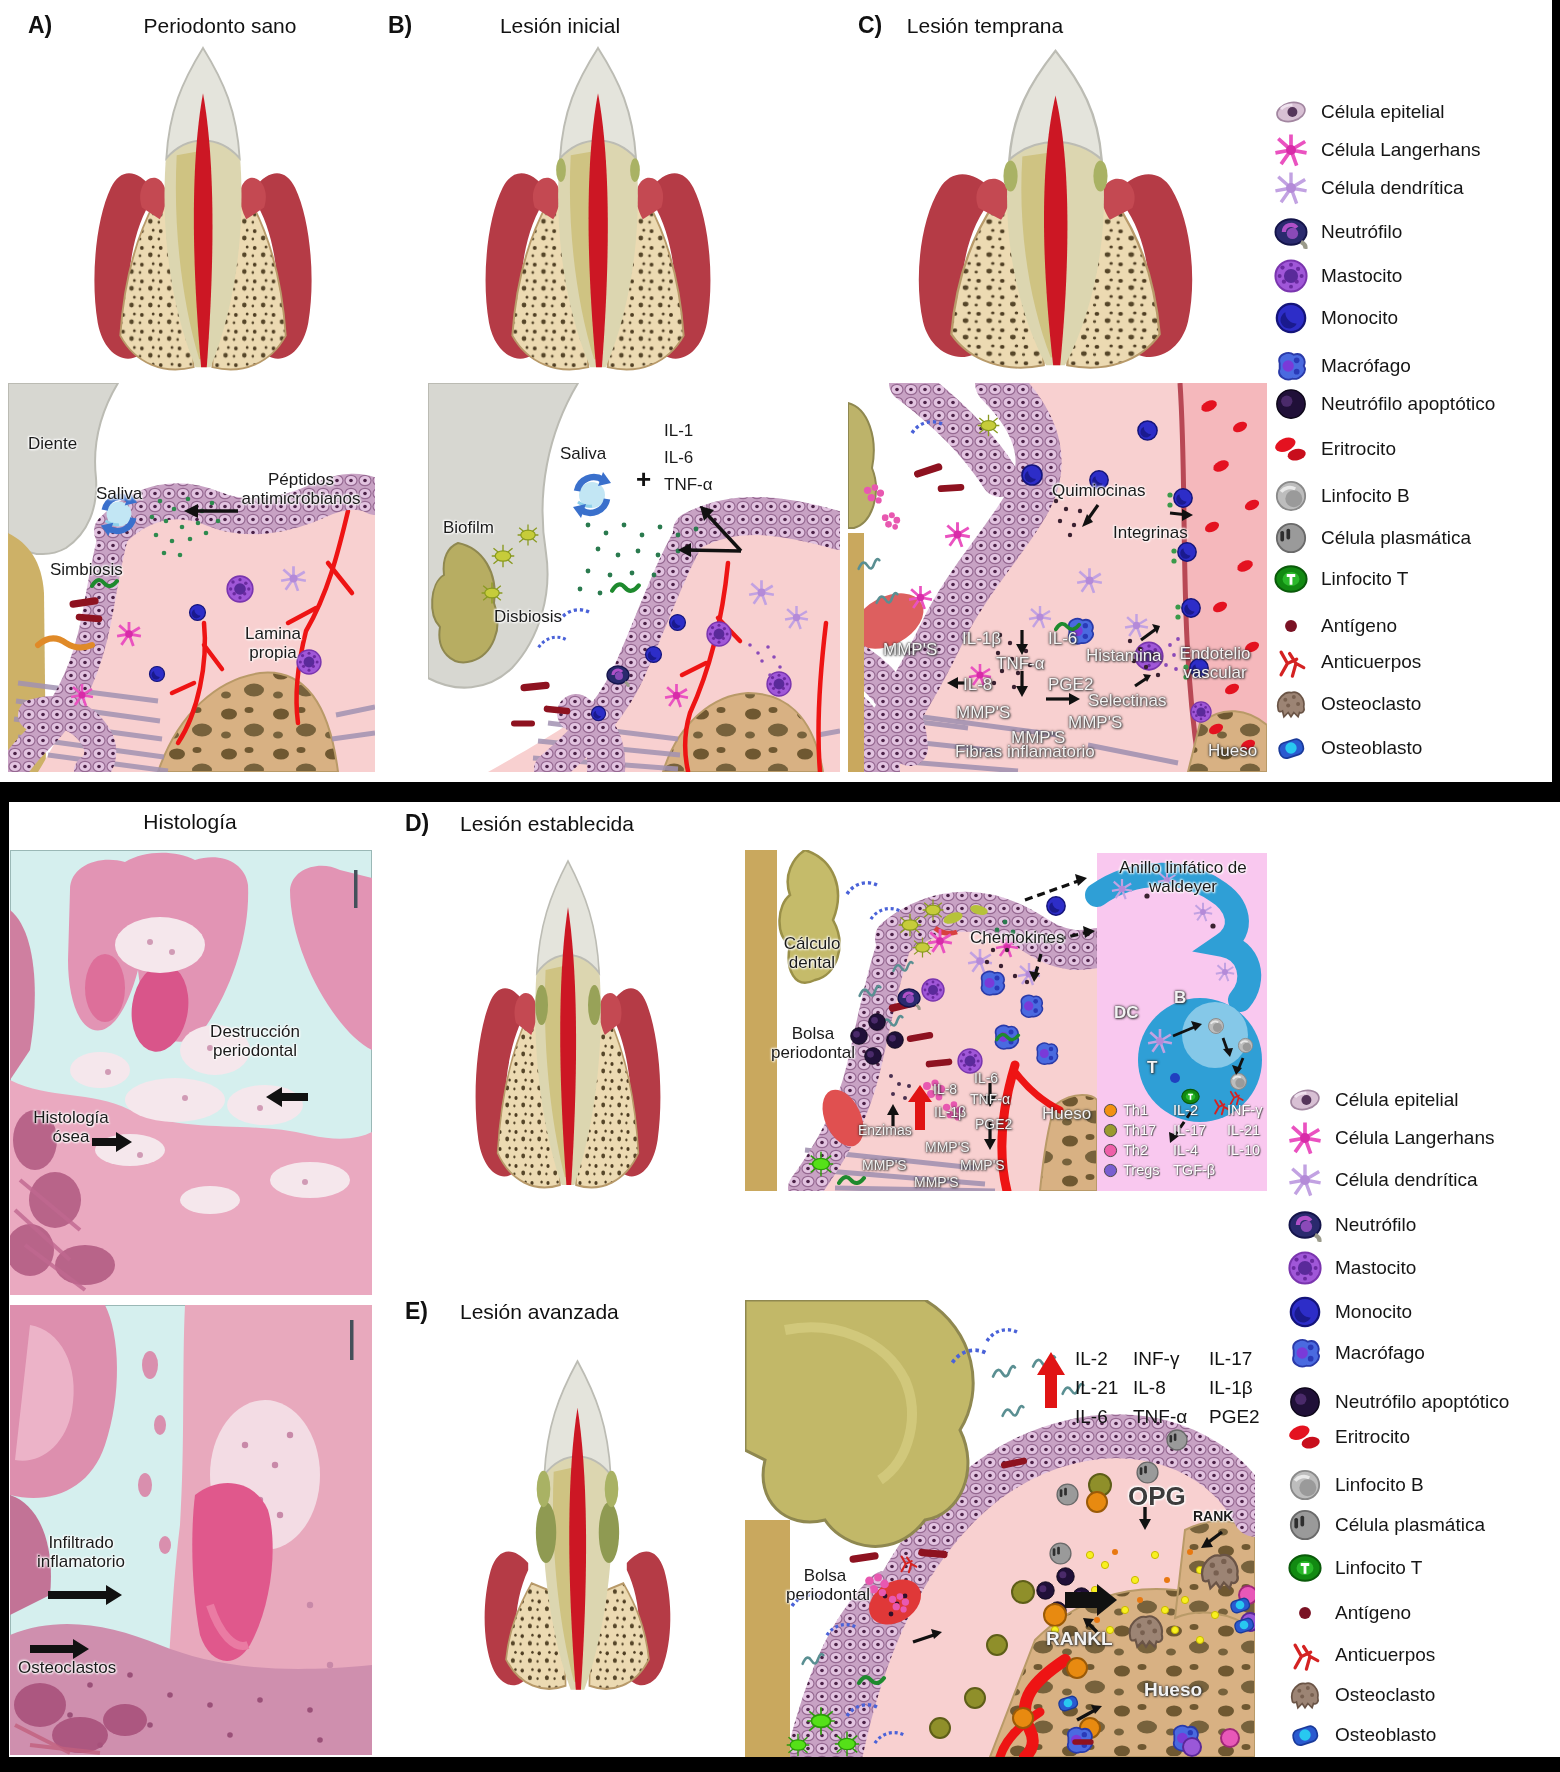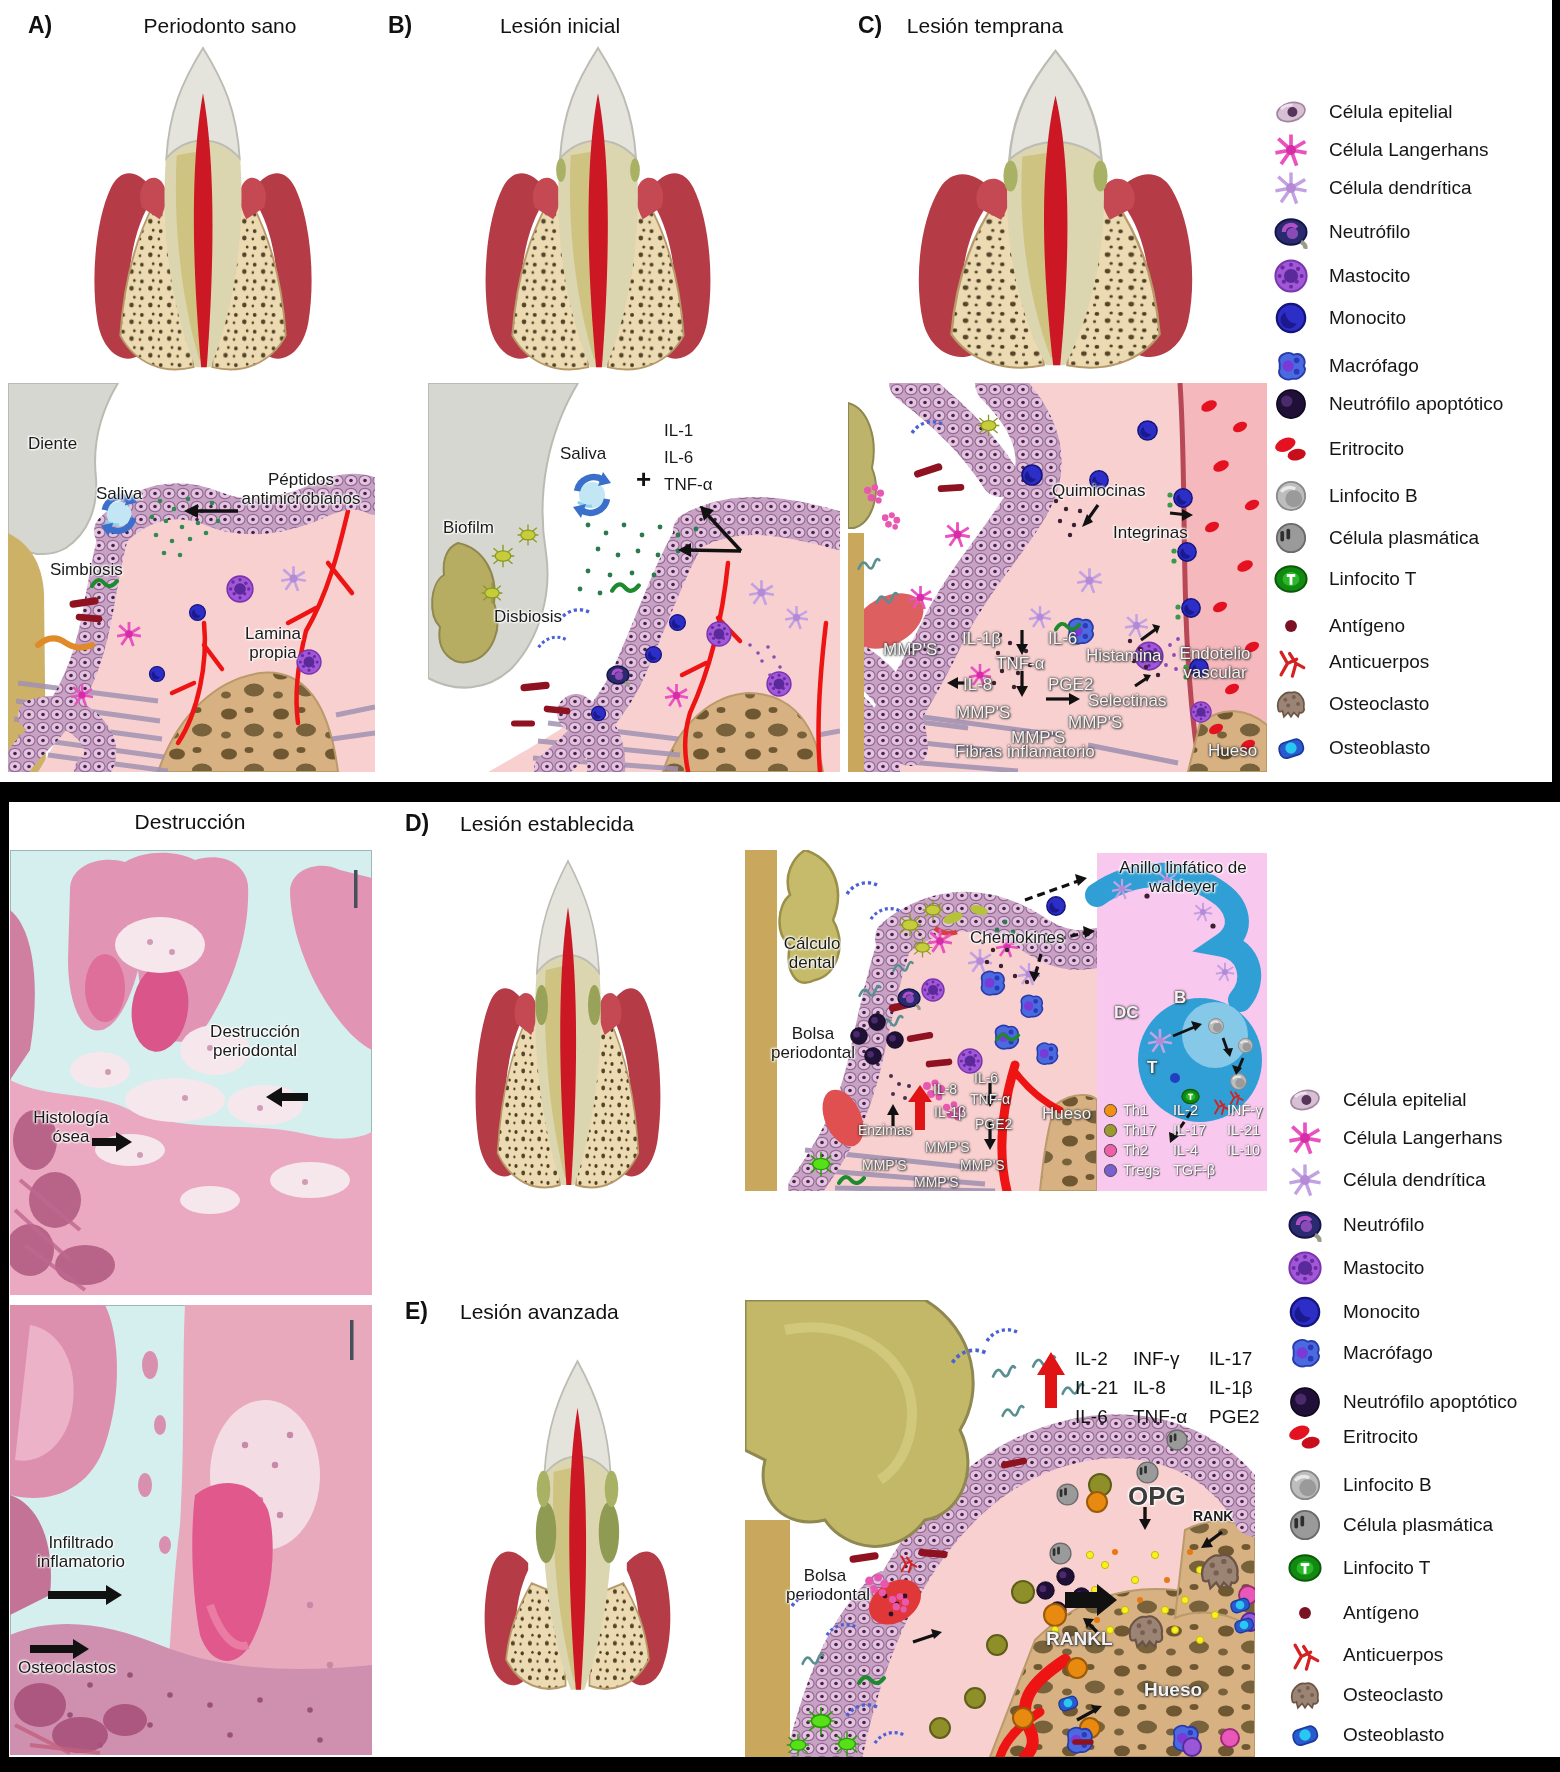--- a/index.html
+++ b/index.html
@@ -11,21 +11,21 @@
   .ptitle{position:absolute;font-size:21px;color:#111;text-align:center;}
   .ptitle.tleft{text-align:left;white-space:nowrap;}
   .lbl{position:absolute;font-size:17px;line-height:1.12;color:#1a1a1a;white-space:nowrap;
        text-shadow:0 0 2px #fff,0 0 3px #fff,1px 1px 2px #fff,-1px -1px 2px #fff;}
   .lbl.wrap{white-space:normal;text-align:center;}
   .lbl.w{color:#f3f3f3;text-shadow:0 0 2px rgba(45,45,45,.95),0 0 3px rgba(45,45,45,.7),1px 1px 2px rgba(45,45,45,.7);}
   .lbl.sm{font-size:14px;}
   .lbl.b{font-weight:bold;}
   .lbl.big{font-size:19px;}
   .plus{position:absolute;font-size:26px;font-weight:bold;color:#111;}
-  .lrow{position:absolute;display:flex;align-items:center;gap:21px;height:40px;}
+  .lrow{position:absolute;display:flex;align-items:center;gap:13px;height:40px;}
   .lic{width:34px;height:34px;flex:0 0 auto;}
   .ltxt{font-size:19px;color:#151515;white-space:nowrap;}
   .thgrid{position:absolute;display:grid;grid-template-columns:20px 50px 54px 58px;row-gap:4px;
           align-items:center;font-size:14.5px;color:#fff;
           text-shadow:0 0 2px rgba(70,70,70,.95),1px 1px 1px rgba(70,70,70,.8);}
   .thdot{width:15px;height:15px;}
   .cytgrid{position:absolute;display:grid;grid-template-columns:58px 76px 60px;row-gap:7px;
            font-size:19px;color:#121212;}
 </style>
 </head>
@@ -838,21 +838,21 @@
     <ellipse cx="140" cy="60" rx="8" ry="14"></ellipse>
         <ellipse cx="150" cy="120" rx="6" ry="10"></ellipse>
         <ellipse cx="135" cy="180" rx="7" ry="12"></ellipse>
         <ellipse cx="155" cy="240" rx="6" ry="9"></ellipse>
   </g>
   <rect x="340" y="15" width="3.5" height="40" fill="#44505a"></rect>
   <polygon points="112,290 96,280 96,286 38,286 38,294 96,294 96,300" fill="#111"></polygon>
   <polygon points="79,344 63,334 63,340 20,340 20,348 63,348 63,354" fill="#111"></polygon>
 </svg>
 
-<div class="ptitle" style="left:110px;top:810px;width:160px">Destrucción</div>
+<div class="ptitle" style="left:110px;top:810px;width:160px">Histología</div>
 <div class="letter" style="left:405px;top:810px">D)</div>
 <div class="ptitle tleft" style="left:460px;top:812px">Lesión establecida</div>
 <div class="letter" style="left:405px;top:1298px">E)</div>
 <div class="ptitle tleft" style="left:460px;top:1300px">Lesión avanzada</div>
 
 <div class="lbl" style="left:28px;top:434px">Diente</div>
 <div class="lbl" style="left:96px;top:484px">Saliva</div>
 <div class="lbl wrap" style="left:222px;top:470px;width:158px">Péptidos antimicrobianos</div>
 <div class="lbl" style="left:50px;top:560px">Simbiosis</div>
 <div class="lbl wrap" style="left:228px;top:624px;width:90px">Lamina propia</div>

